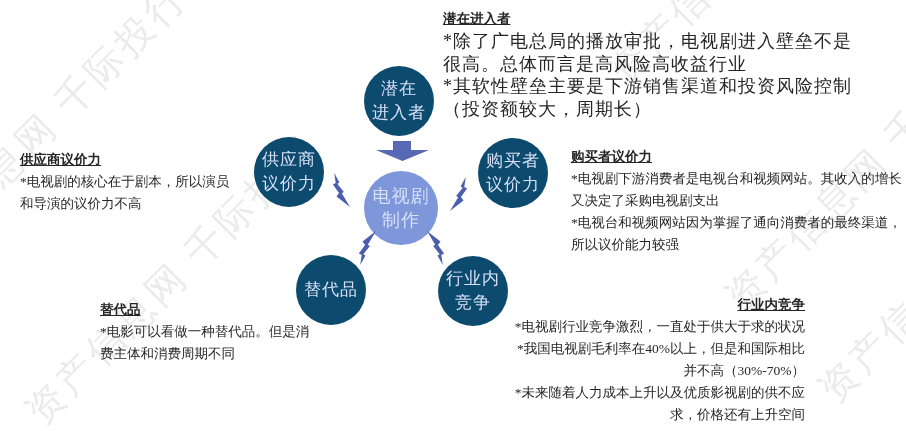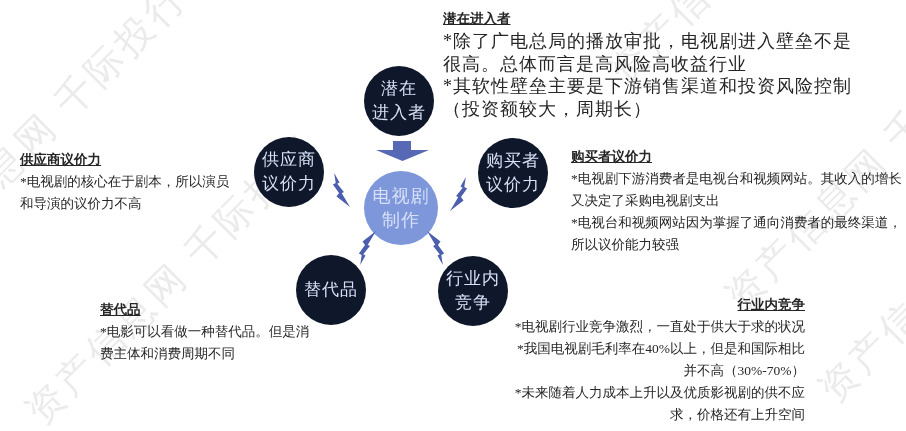--- a/index.html
+++ b/index.html
@@ -21,21 +21,21 @@
   .note p{margin:0;}
   .note-potential{left:443px;top:8px;width:412px;}
   .note-potential p{font-size:18px;letter-spacing:1px;line-height:22.5px;}
   .note-supplier{left:20px;top:149px;width:215px;}
   .note-buyer{left:571px;top:146px;width:338px;}
   .note-substitute{left:100px;top:299px;width:216px;}
   .note-rivalry{left:507px;top:294px;width:298px;text-align:right;}
   
   .circle{
     position:absolute;z-index:1;border-radius:50%;
-    background:#0f172a;color:#D7E0F6;
+    background:#0c4a6e;color:#D7E0F6;
     display:flex;flex-direction:column;align-items:center;justify-content:center;
     text-align:center;font-size:17px;line-height:24px;letter-spacing:1px;
   }
   .c-potential{left:364px;top:66px;width:70px;height:70px;}
   .c-supplier{left:254px;top:137px;width:70px;height:70px;}
   .c-buyer{left:478px;top:138px;width:70px;height:70px;}
   .c-center{left:364px;top:171px;width:74px;height:74px;background:#7E97DB;font-size:18px;}
   .c-substitute{left:296px;top:255px;width:70px;height:70px;}
   .c-rivalry{left:438px;top:256px;width:70px;height:70px;}
   

